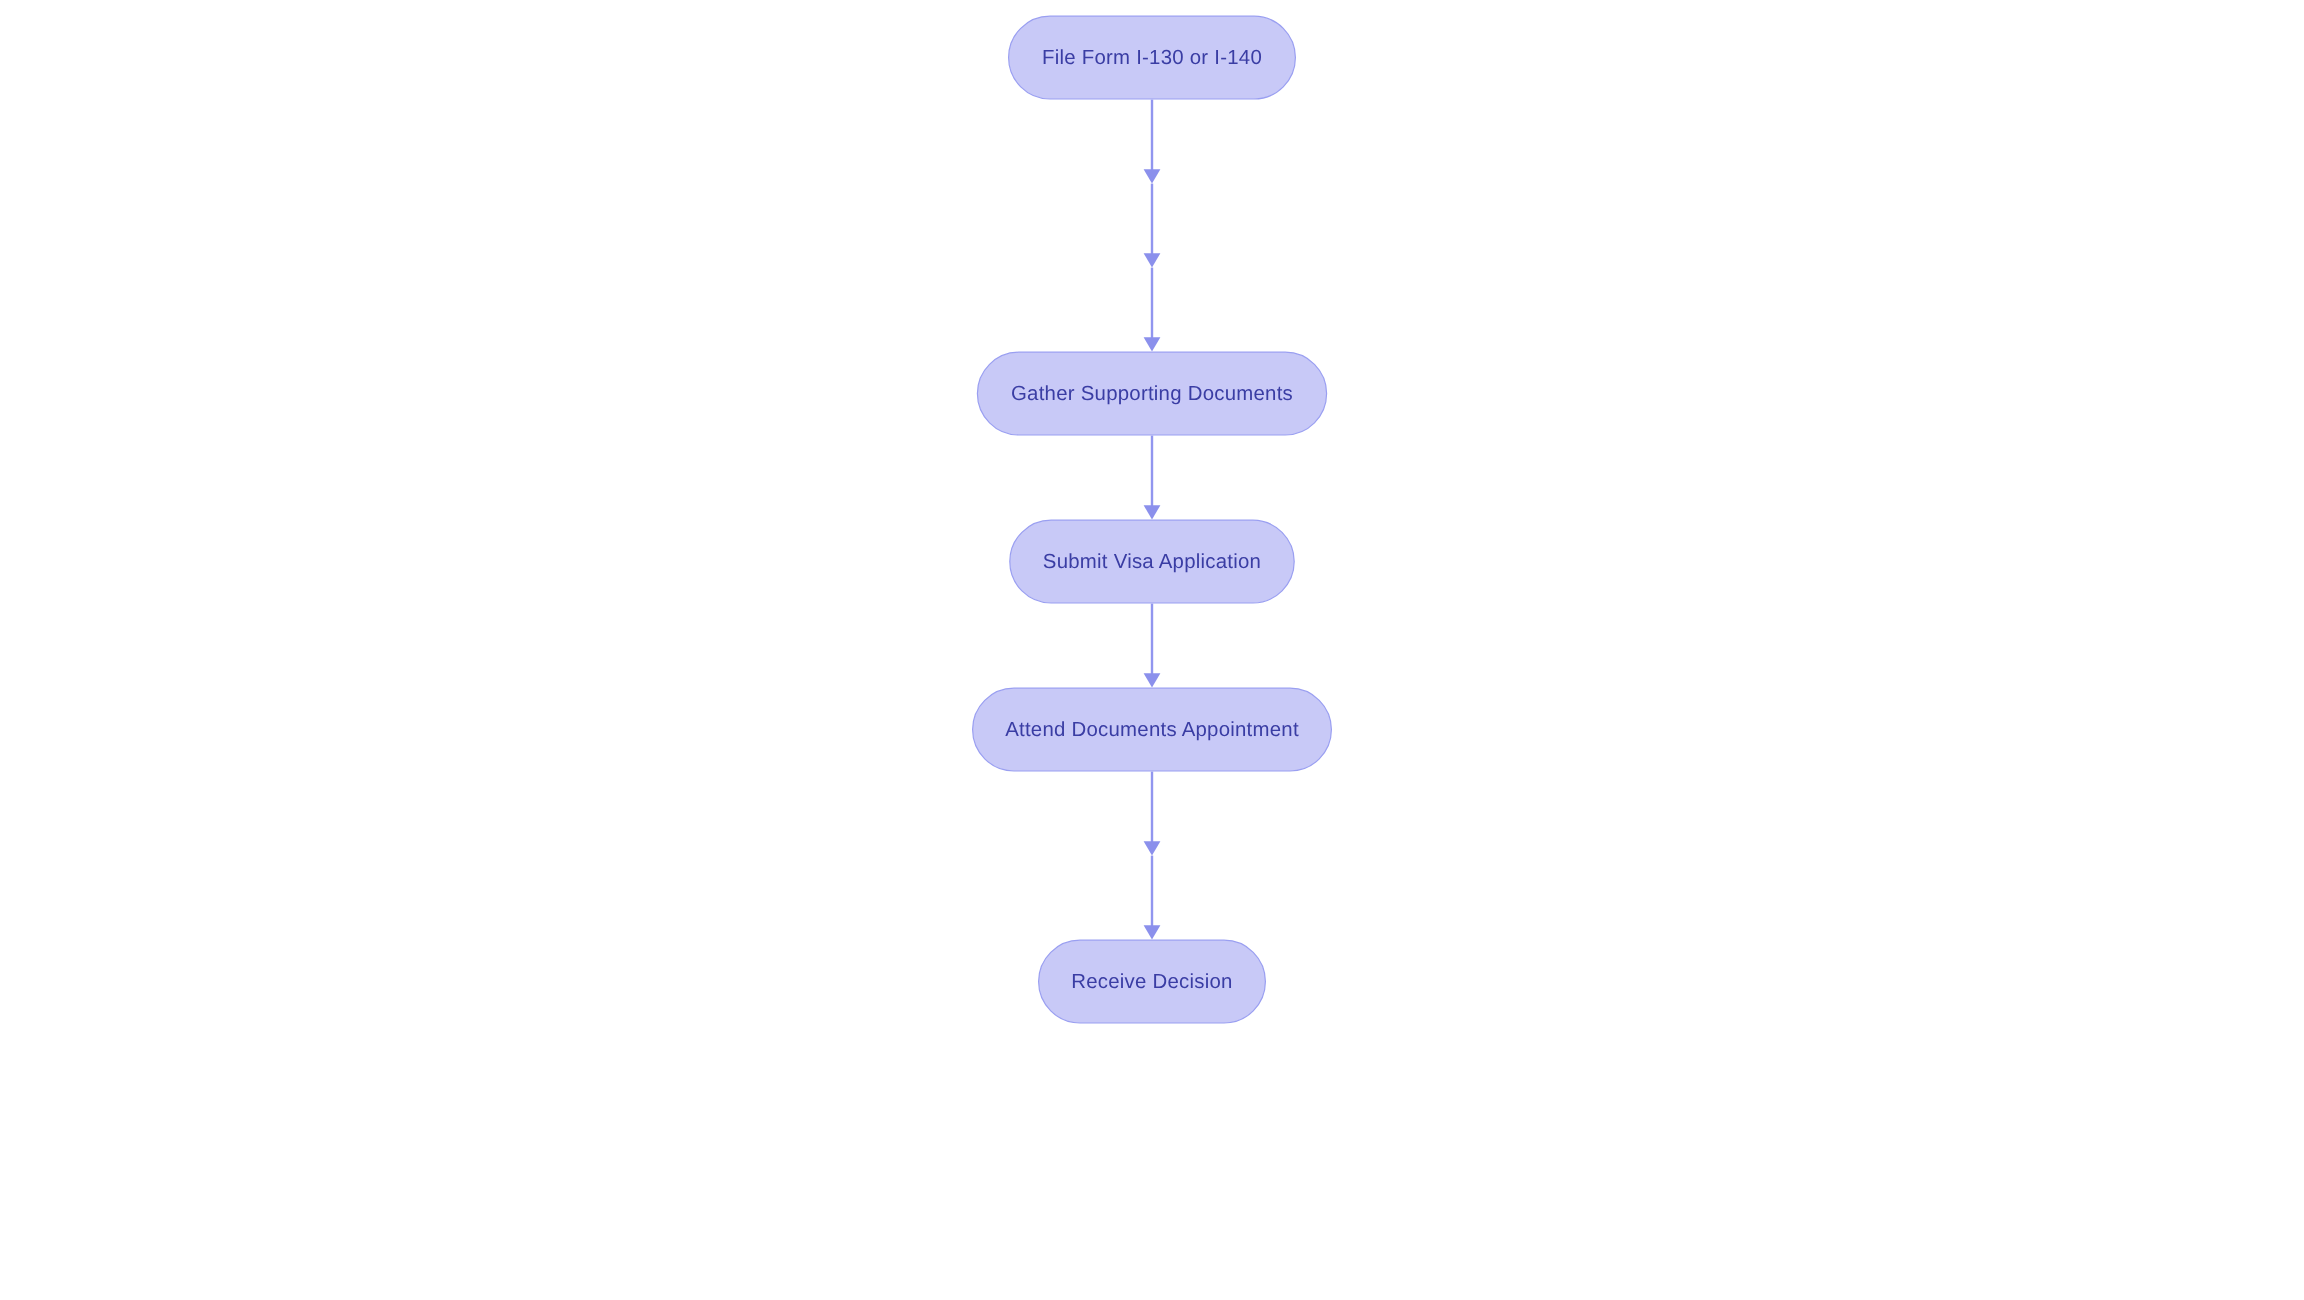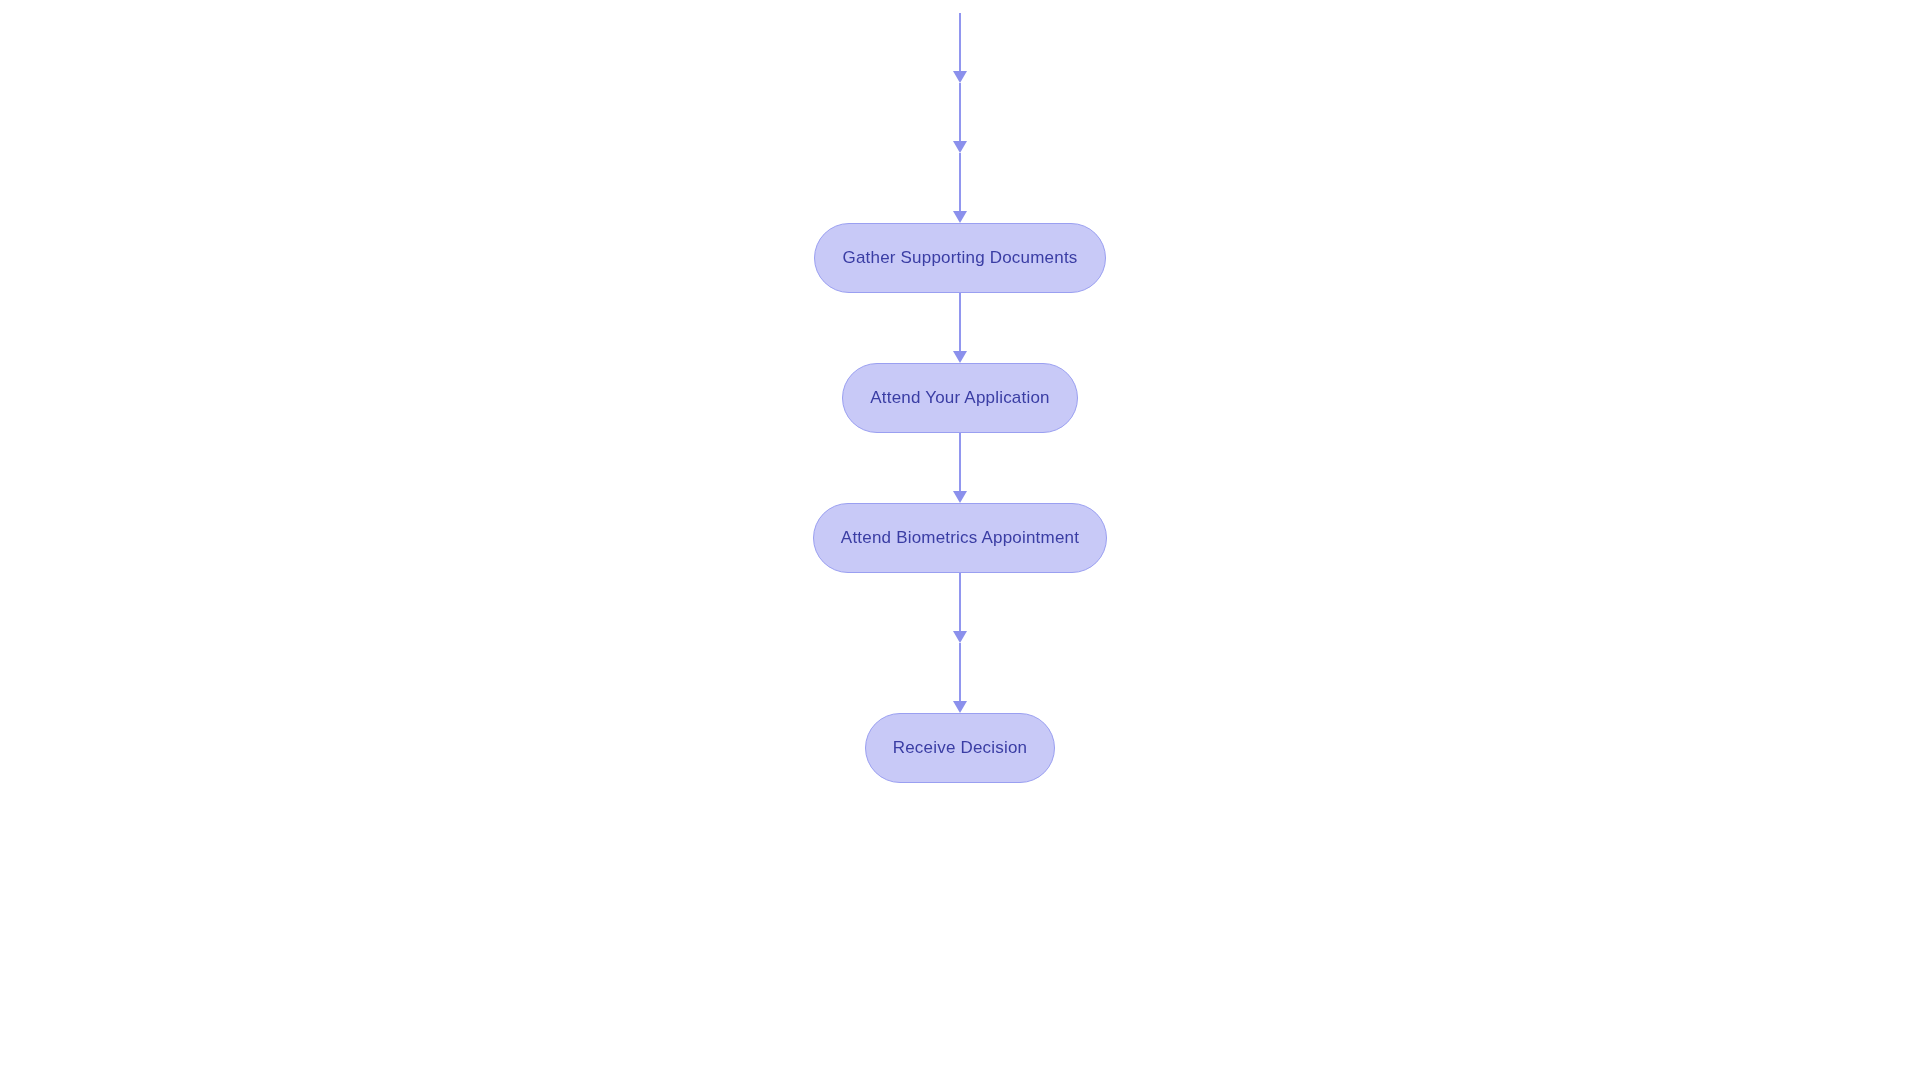--- a/index.html
+++ b/index.html
@@ -66,20 +66,21 @@
     border-right: 7px solid transparent;
     border-top: 12px solid var(--arrowhead);
     margin-top: -1px;
   }
 </style>
 </head>
 <body>
 
 <div class="canvas">
   <div class="flow">
+  <div class="node">File Form I-130 or I-140</div>
 
   <div class="connector">
     <div class="line"></div>
     <div class="head"></div>
   </div>
 
 
   <div class="connector">
     <div class="line"></div>
     <div class="head"></div>
@@ -91,28 +92,28 @@
     <div class="head"></div>
   </div>
 
   <div class="node">Gather Supporting Documents</div>
 
   <div class="connector">
     <div class="line"></div>
     <div class="head"></div>
   </div>
 
-  <div class="node">Attend Your Application</div>
+  <div class="node">Submit Visa Application</div>
 
   <div class="connector">
     <div class="line"></div>
     <div class="head"></div>
   </div>
 
-  <div class="node">Attend Biometrics Appointment</div>
+  <div class="node">Attend Documents Appointment</div>
 
   <div class="connector">
     <div class="line"></div>
     <div class="head"></div>
   </div>
 
 
   <div class="connector">
     <div class="line"></div>
     <div class="head"></div>

